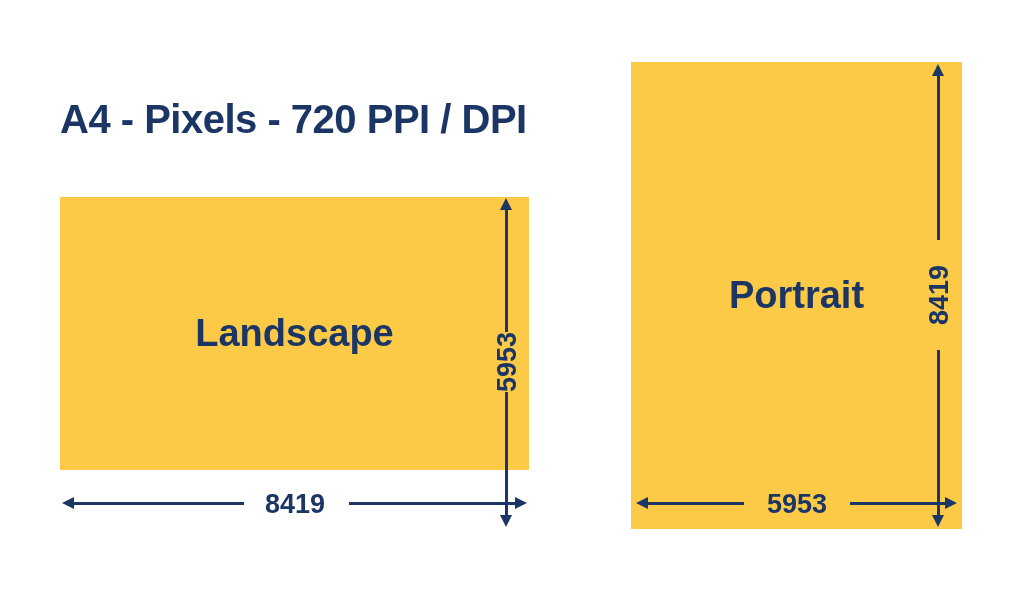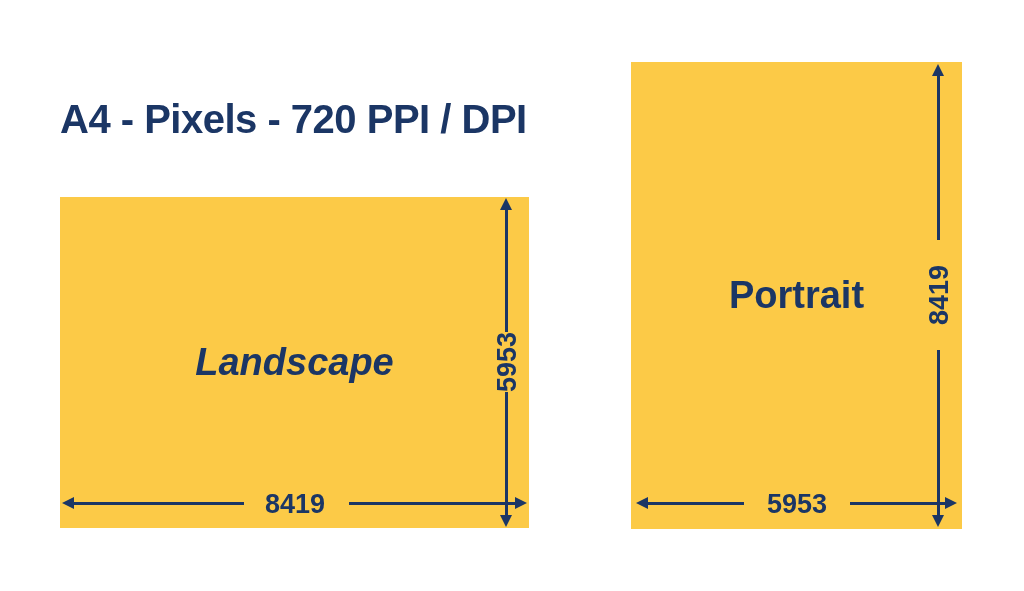--- a/index.html
+++ b/index.html
@@ -24,21 +24,21 @@
     font-size: 40px; font-weight: 700;
     color: var(--ink);
     letter-spacing: -0.5px;
     white-space: nowrap;
     margin-top: 41px;
   }
   .paper {
     position: absolute;
     background: var(--paper);
   }
-  .paper.landscape { left: 60px; top: 197px; width: 469px; height: 331px; font-style: italic; }
+  .paper.landscape { left: 60px; top: 197px; width: 469px; height: 273px; }
   .paper.portrait  { left: 631px; top: 62px; width: 331px; height: 467px; }
   .paper-label {
     position: absolute;
     left: 50%; top: 50%;
     transform: translate(-50%, -52%);
     font-size: 38px; font-weight: 700;
     color: var(--ink);
     white-space: nowrap;
   }
   

